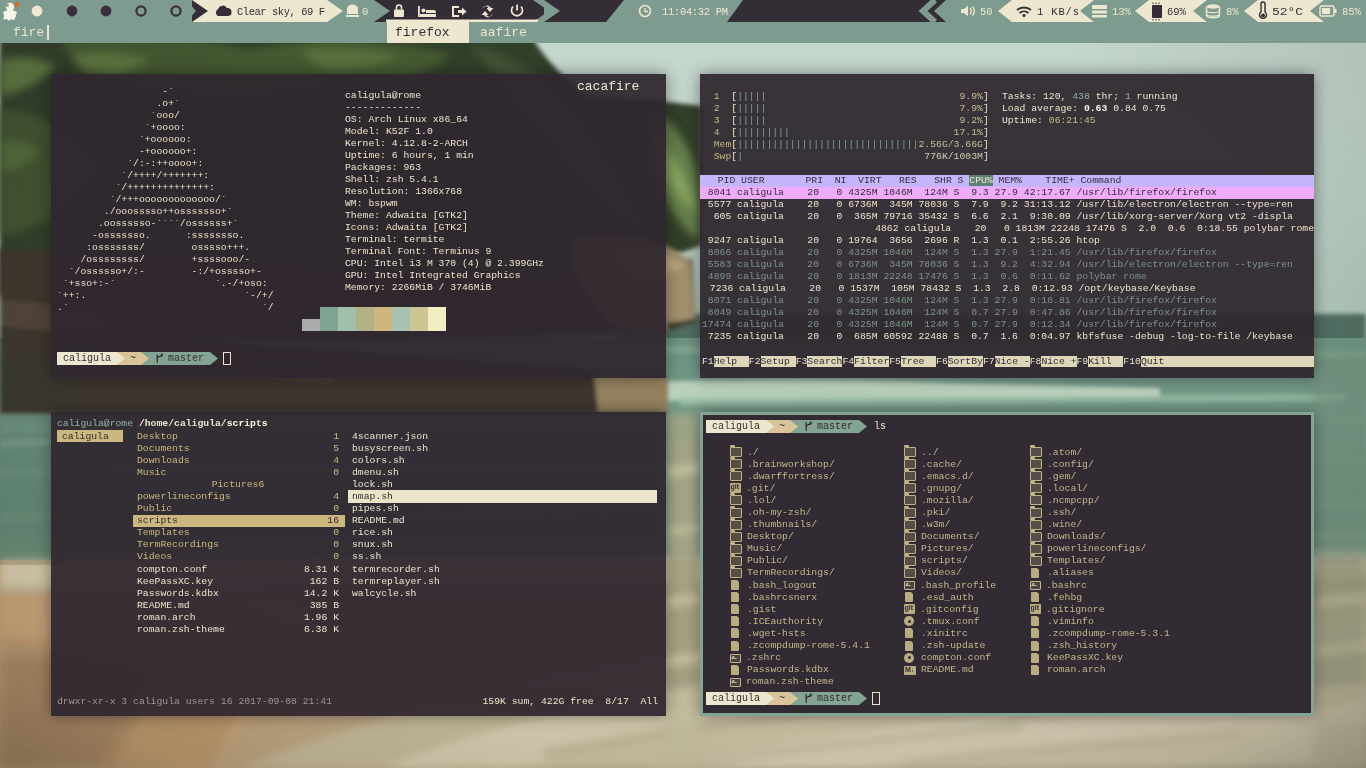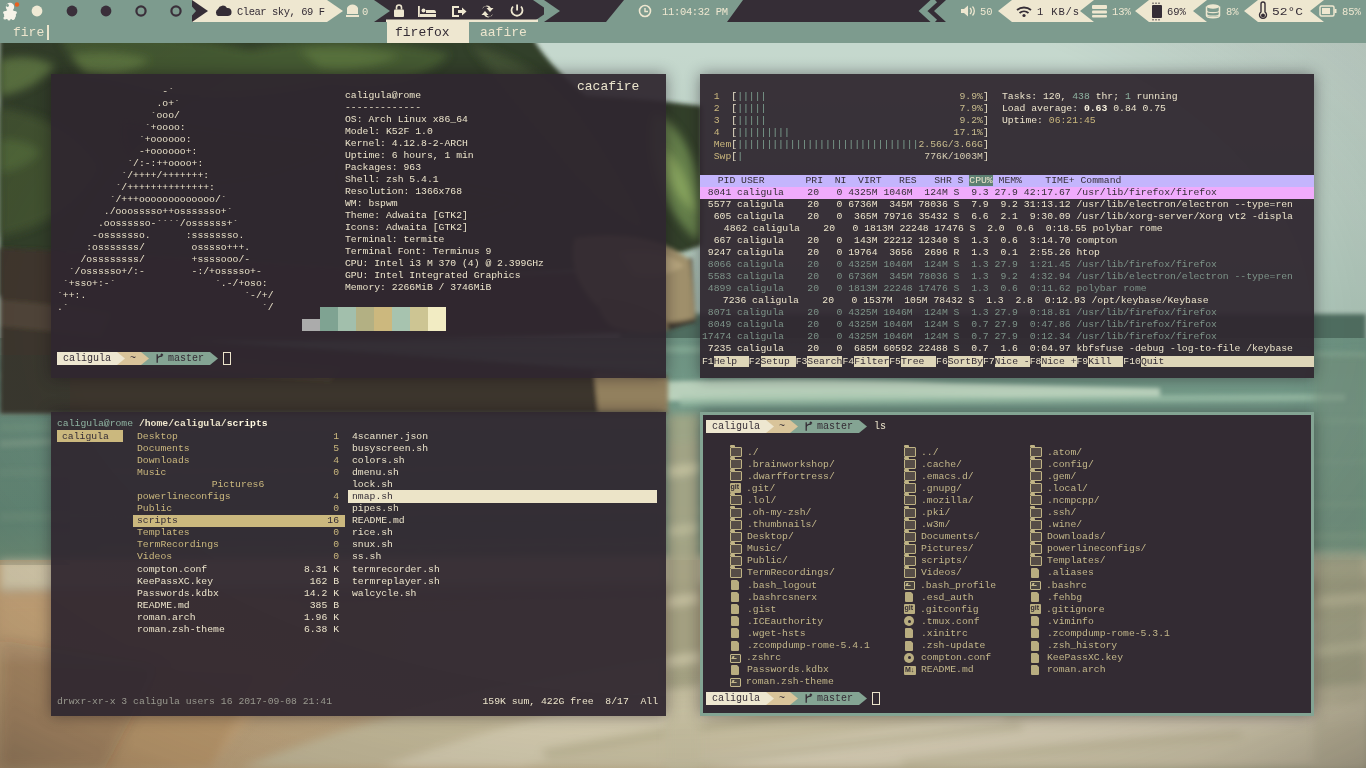--- a/index.html
+++ b/index.html
@@ -347,27 +347,26 @@
 <span class="tan">  Mem</span><span class="cream">[</span><span style="color:#7fa392">|||||||||||||||||||||||||||||||</span><span style="color:#c9bd8e">2.56G/3.66G</span><span class="cream">]</span>
 <span class="tan">  Swp</span><span class="cream">[</span><span style="color:#7fa392">|</span><span style="color:#d5cdb2">                               776K/1003M</span><span class="cream">]</span></pre>
 <pre style="position:absolute;left:302px;top:17px;">Tasks: 120, <span class="teal">438</span> thr; <span class="teal">1</span> running
 Load average: <span style="color:#f8f2de;font-weight:bold;">0.63</span> 0.84 0.75
 Uptime: <span class="tan">06:21:45</span></pre>
 <div id="ptable" style="position:absolute;left:0px;top:101px;width:614px;">
       <pre style="padding-left:6px;background:#c4b5fd;color:#352d36;">  PID USER       PRI  NI  VIRT   RES   SHR S <span style="background:#5e8173;color:#ece4cb;">CPU%</span> MEM%    TIME+ Command</pre>
       <pre style="padding-left:2px;background:#f0abfc;color:#352d36;"> 8041 caligula    20   0 4325M 1046M  124M S  9.3 27.9 42:17.67 /usr/lib/firefox/firefox</pre>
       <pre style="padding-left:2px;"> 5577 caligula    20   0 6736M  345M 78036 S  7.9  9.2 31:13.12 /usr/lib/electron/electron --type=ren</pre>
       <pre style="padding-left:2px;">  605 caligula    20   0  365M 79716 35432 S  6.6  2.1  9:30.09 /usr/lib/xorg-server/Xorg vt2 -displa</pre>
-      <pre style="padding-left:18px;"> 4862 caligula    20   0 1813M 22248 17476 S  2.0  0.6  0:18.55 polybar rome</pre>
-      <pre style="padding-left:2px;">  667 caligula    20   0  143M 22212 12340 S  1.3  0.6  3:14.70 compton</pre>
+      <pre style="padding-left:18px;text-align:right;"> 4862 caligula    20   0 1813M 22248 17476 S  2.0  0.6  0:18.55 polybar rome</pre>
       <pre style="padding-left:2px;"> 9247 caligula    20   0 19764  3656  2696 R  1.3  0.1  2:55.26 htop</pre>
       <pre style="padding-left:2px;color:#7d9388;"> 8066 caligula    20   0 4325M 1046M  124M S  1.3 27.9  1:21.45 /usr/lib/firefox/firefox</pre>
       <pre style="padding-left:2px;color:#7d9388;"> 5583 caligula    20   0 6736M  345M 78036 S  1.3  9.2  4:32.94 /usr/lib/electron/electron --type=ren</pre>
       <pre style="padding-left:2px;color:#7d9388;"> 4899 caligula    20   0 1813M 22248 17476 S  1.3  0.6  0:11.62 polybar rome</pre>
-      <pre style="padding-left:17px;"> 7236 caligula    20   0 1537M  105M 78432 S  1.3  2.8  0:12.93 /opt/keybase/Keybase</pre>
+      <pre style="padding-left:4px;"> 7236 caligula    20   0 1537M  105M 78432 S  1.3  2.8  0:12.93 /opt/keybase/Keybase</pre>
       <pre style="padding-left:2px;color:#7d9388;"> 8071 caligula    20   0 4325M 1046M  124M S  1.3 27.9  0:18.81 /usr/lib/firefox/firefox</pre>
       <pre style="padding-left:2px;color:#7d9388;"> 8049 caligula    20   0 4325M 1046M  124M S  0.7 27.9  0:47.86 /usr/lib/firefox/firefox</pre>
       <pre style="padding-left:2px;color:#7d9388;">17474 caligula    20   0 4325M 1046M  124M S  0.7 27.9  0:12.34 /usr/lib/firefox/firefox</pre>
       <pre style="padding-left:2px;"> 7235 caligula    20   0  685M 60592 22488 S  0.7  1.6  0:04.97 kbfsfuse -debug -log-to-file /keybase</pre>
     </div>
 <div id="fbar" style="position:absolute;left:2px;top:282px;width:612px;">
       <pre><span class="cream">F1</span><span style="background:#ded6b8;color:#352d36;">Help  </span><span class="cream">F2</span><span style="background:#ded6b8;color:#352d36;">Setup </span><span class="cream">F3</span><span style="background:#ded6b8;color:#352d36;">Search</span><span class="cream">F4</span><span style="background:#ded6b8;color:#352d36;">Filter</span><span class="cream">F5</span><span style="background:#ded6b8;color:#352d36;">Tree  </span><span class="cream">F6</span><span style="background:#ded6b8;color:#352d36;">SortBy</span><span class="cream">F7</span><span style="background:#ded6b8;color:#352d36;">Nice -</span><span class="cream">F8</span><span style="background:#ded6b8;color:#352d36;">Nice +</span><span class="cream">F9</span><span style="background:#ded6b8;color:#352d36;">Kill  </span><span class="cream">F10</span><span style="background:#ded6b8;color:#352d36;">Quit</span><span style="background:#ded6b8;">                          </span></pre>
     </div>
 </div>
 

